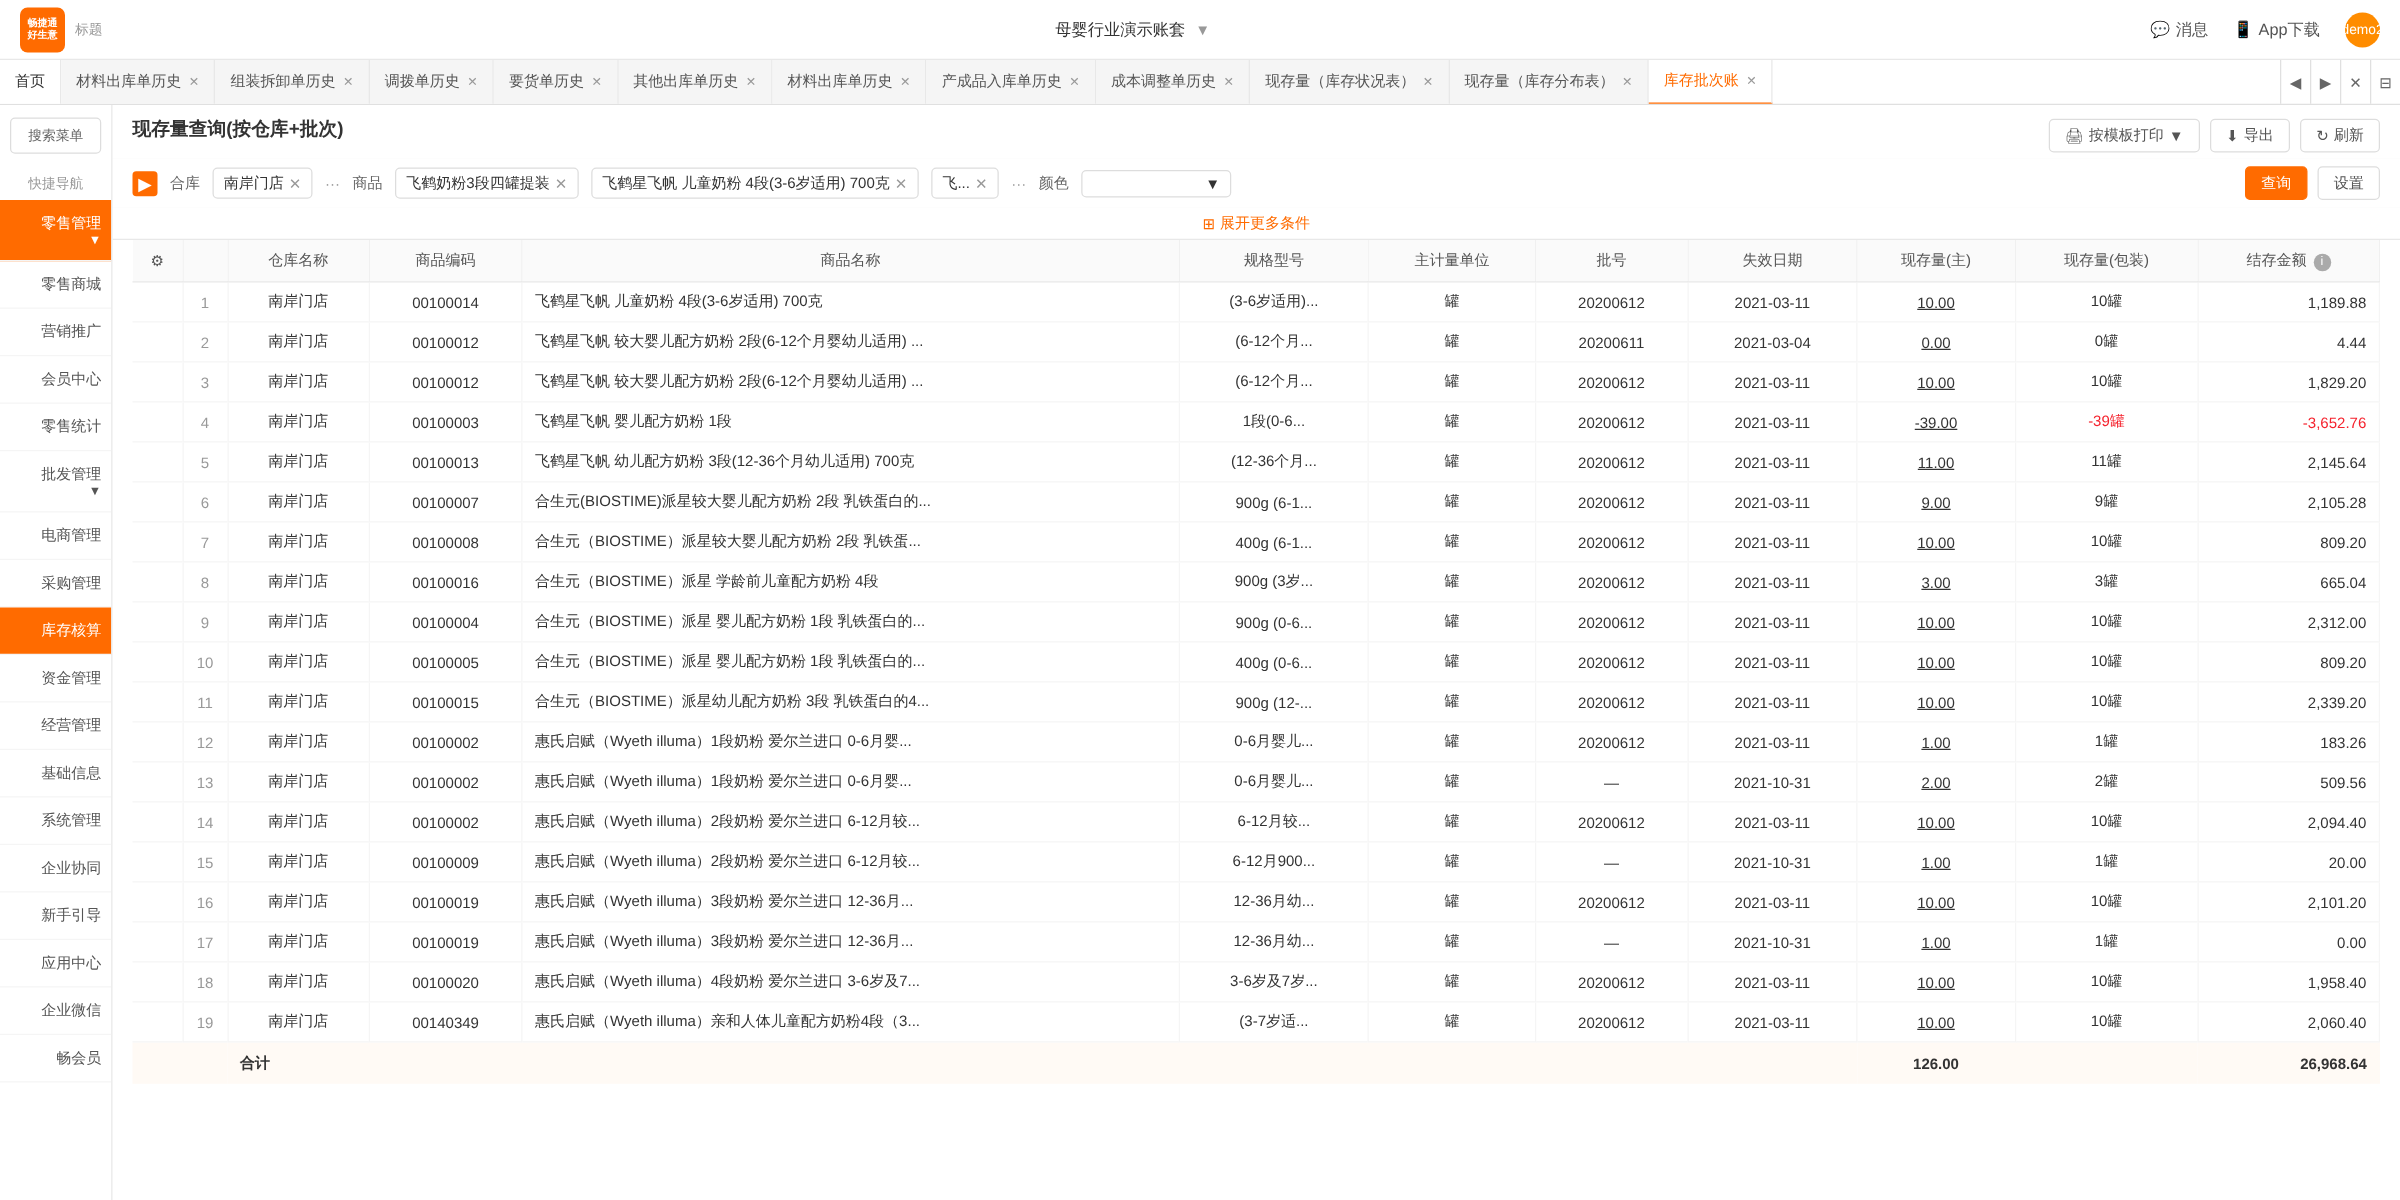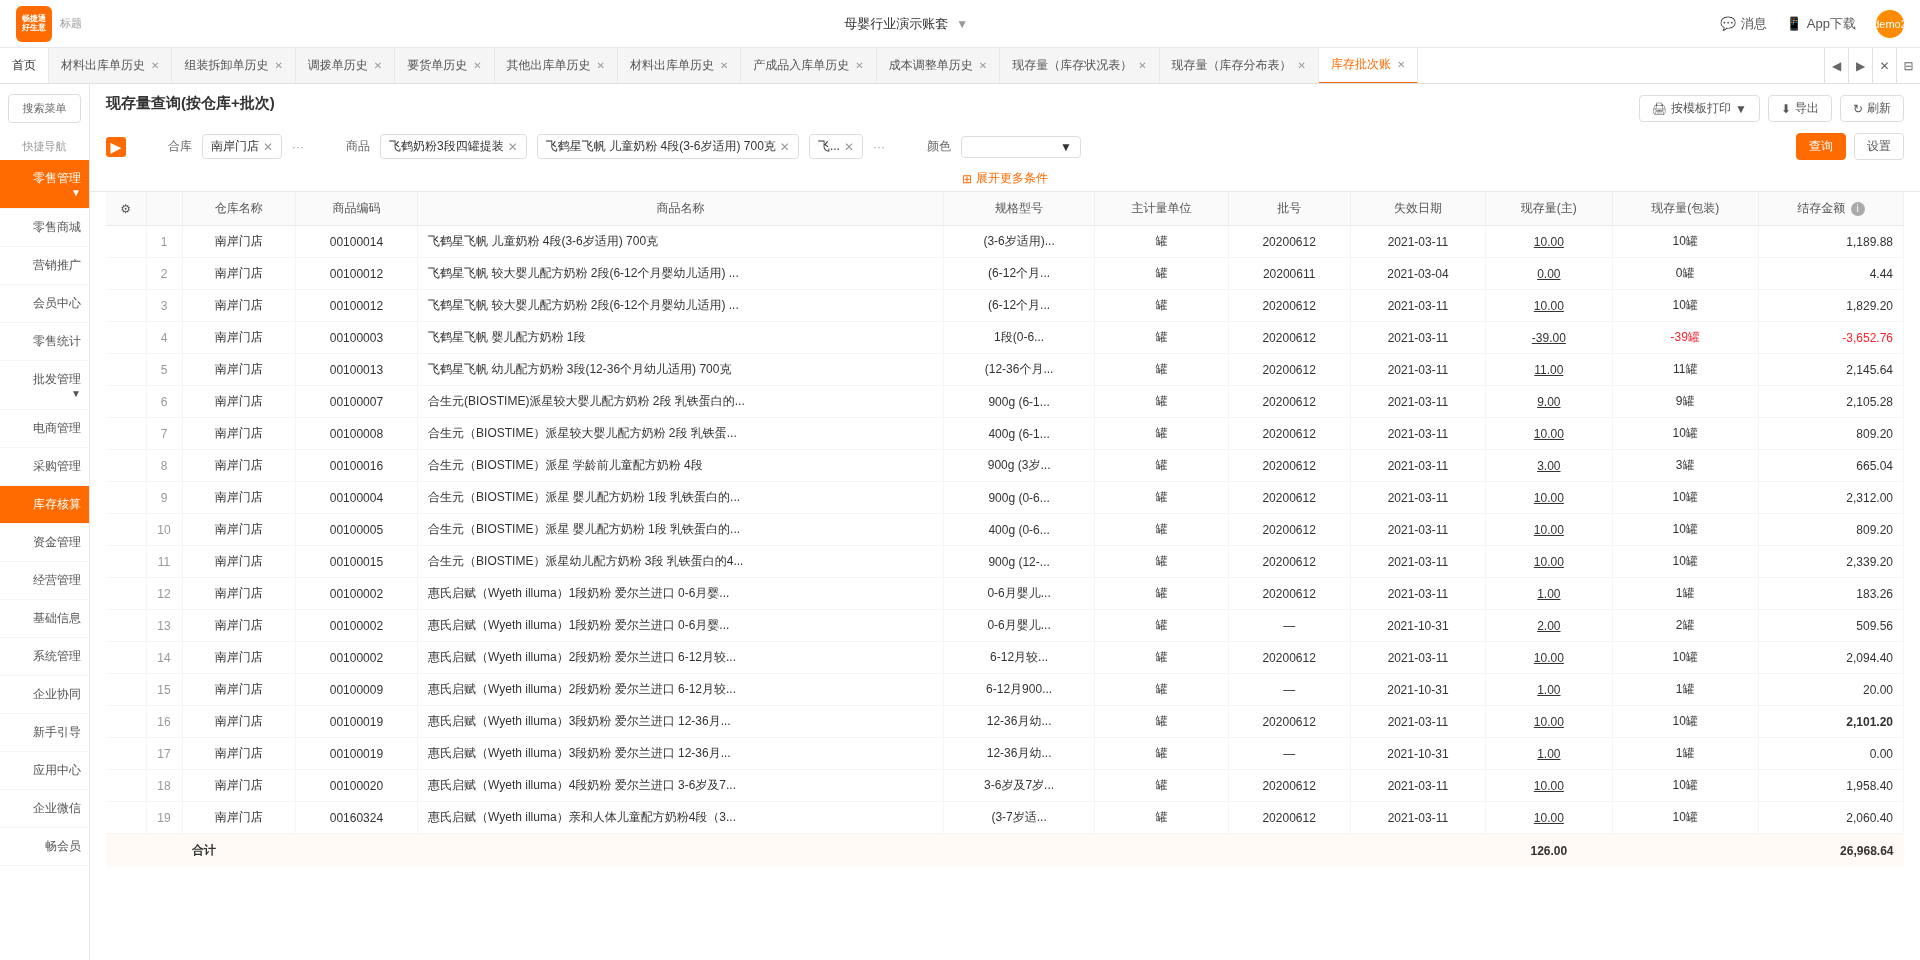--- a/index.html
+++ b/index.html
@@ -100,21 +100,21 @@
       border-radius: 4px;
       background: #fff;
       cursor: pointer;
       font-size: 12px;
       color: #555;
       display: flex;
       align-items: center;
       gap: 4px;
     }
     .header-btn.orange { background: #ff6b00; color: #fff; border-color: #ff6b00; }
-    .filter-label { font-size: 12px; color: #666; white-space: nowrap; margin-left: 32px; }
+    .filter-label { font-size: 12px; color: #666; white-space: nowrap; }
     .filter-tag {
       display: inline-flex;
       align-items: center;
       gap: 4px;
       padding: 3px 8px;
       background: #fff;
       border: 1px solid #ddd;
       border-radius: 4px;
       font-size: 12px;
       cursor: pointer;
@@ -672,21 +672,21 @@
     <td style="color:#999;">16</td>
     <td>南岸门店</td>
     <td>00100019</td>
     <td class="left" style="max-width:320px; overflow:hidden; text-overflow:ellipsis;">惠氏启赋（Wyeth illuma）3段奶粉 爱尔兰进口 12-36月...</td>
     <td>12-36月幼...</td>
     <td>罐</td>
     <td>20200612</td>
     <td>2021-03-11</td>
     <td class="underline ">10.00</td>
     <td class="">10罐</td>
-    <td style="text-align:right;font-weight:bold;" class="">2,101.20</td>
+    <td style="text-align:right;" class="">2,101.20</td>
   </tr>
               <tr>
     <td></td>
     <td style="color:#999;">17</td>
     <td>南岸门店</td>
     <td>00100019</td>
     <td class="left" style="max-width:320px; overflow:hidden; text-overflow:ellipsis;">惠氏启赋（Wyeth illuma）3段奶粉 爱尔兰进口 12-36月...</td>
     <td>12-36月幼...</td>
     <td>罐</td>
     <td>—</td>
@@ -706,21 +706,21 @@
     <td>20200612</td>
     <td>2021-03-11</td>
     <td class="underline ">10.00</td>
     <td class="">10罐</td>
     <td style="text-align:right;" class="">1,958.40</td>
   </tr>
               <tr>
     <td></td>
     <td style="color:#999;">19</td>
     <td>南岸门店</td>
-    <td>00160324</td>
+    <td>00140349</td>
     <td class="left" style="max-width:320px; overflow:hidden; text-overflow:ellipsis;">惠氏启赋（Wyeth illuma）亲和人体儿童配方奶粉4段（3...</td>
     <td>(3-7岁适...</td>
     <td>罐</td>
     <td>20200612</td>
     <td>2021-03-11</td>
     <td class="underline ">10.00</td>
     <td class="">10罐</td>
     <td style="text-align:right;" class="">2,060.40</td>
   </tr>
             </tbody>

